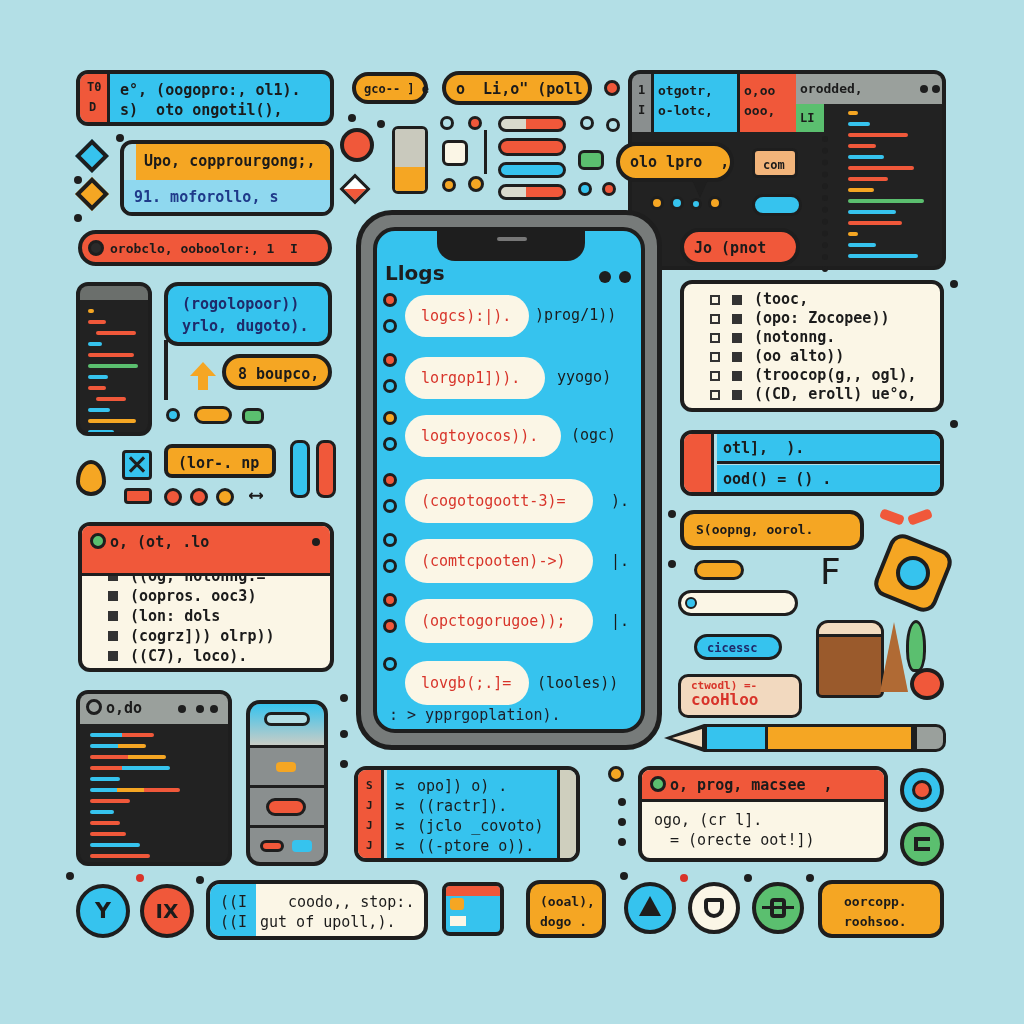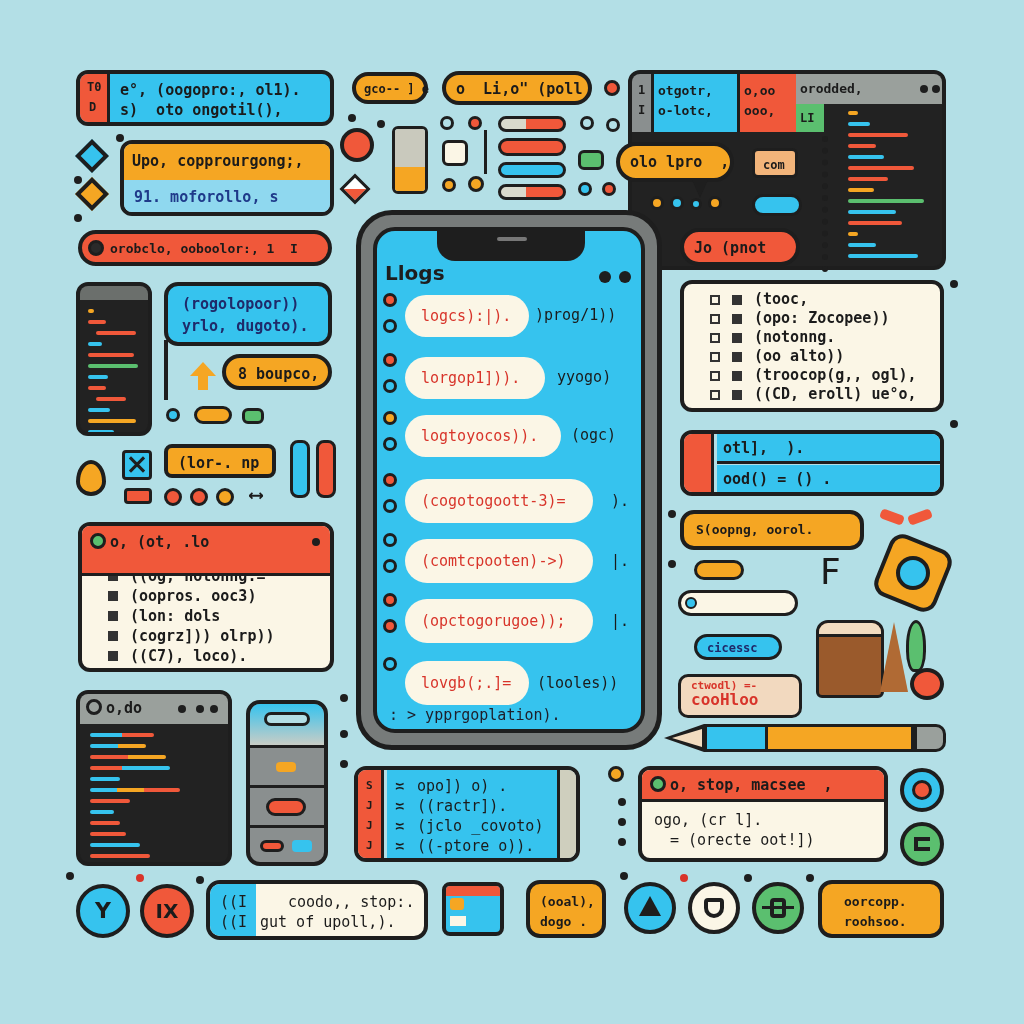--- a/index.html
+++ b/index.html
@@ -35,21 +35,21 @@
   <div class="abs txt" style="left:40px;top:26px;">s)  oto ongotil(),</div>
 </div>
 
 <div class="abs" style="left:80px;top:144px;width:24px;height:24px;background:#36c3ee;border:4px solid #1e1e1e;transform:rotate(45deg);"></div>
 <div class="abs" style="left:80px;top:182px;width:24px;height:24px;background:#f5a623;border:4px solid #1e1e1e;transform:rotate(45deg);"></div>
 <div class="dot" style="left:74px;top:176px;"></div>
 <div class="dot" style="left:74px;top:214px;"></div>
 <div class="dot" style="left:116px;top:134px;"></div>
 
 <div class="box" style="left:120px;top:140px;width:214px;height:76px;">
-  <div class="orange abs" style="left:0;top:0;width:100%;height:51px;border-bottom:3px solid #1e1e1e;">
+  <div class="orange abs" style="left:12px;top:0;width:100%;height:51px;border-bottom:3px solid #1e1e1e;">
     <div class="txt" style="padding:7px 8px;">Upo, copprourgong;,</div>
   </div>
   <div class="blue abs" style="left:0;top:36px;width:100%;height:40px;background:#8fd8ef;">
     <div class="txt" style="padding:7px 10px;color:#1f3a8a;">91. moforollo, s</div>
   </div>
 </div>
 
 <div class="pill orange" style="left:352px;top:72px;width:76px;height:32px;">
   <div class="txt" style="font-size:12px;padding:3px 0 0 8px;">gco-- ] e</div>
 </div>
@@ -403,21 +403,21 @@
     <div class="txt" style="padding:0 0 0 30px;line-height:20px;font-weight:normal;">((-ptore o)).</div>
     <div class="abs txt" style="left:8px;top:6px;line-height:20px;">≍<br>≍<br>≍<br>≍</div>
   </div>
   <div class="abs" style="left:199px;top:0;width:23px;height:100%;background:#cfcfbe;border-left:3px solid #1e1e1e;"></div>
 </div>
 <div class="circ orange" style="left:608px;top:766px;width:16px;height:16px;border-width:3px;"></div>
 
 <div class="box cream" style="left:638px;top:766px;width:250px;height:96px;">
   <div class="abs red" style="left:0;top:0;width:100%;height:32px;border-bottom:3px solid #1e1e1e;">
     <div class="circ green" style="left:8px;top:6px;width:16px;height:16px;border-width:3px;"></div>
-    <div class="abs txt" style="left:28px;top:5px;">o, stop, macsee  ,</div>
+    <div class="abs txt" style="left:28px;top:5px;">o, prog, macsee  ,</div>
   </div>
   <div class="txt" style="padding:40px 0 0 12px;font-weight:normal;">ogo, (cr l].</div>
   <div class="txt" style="padding:0 0 0 28px;font-weight:normal;">= (orecte oot!])</div>
 </div>
 <div class="circ blue" style="left:900px;top:768px;width:44px;height:44px;">
   <div class="circ red" style="left:8px;top:8px;width:20px;height:20px;border-width:3px;"></div>
 </div>
 <div class="circ green" style="left:900px;top:822px;width:44px;height:44px;">
   <div class="abs" style="left:10px;top:11px;width:16px;height:14px;border:4px solid #1e1e1e;border-right:none;"></div>
 </div>

